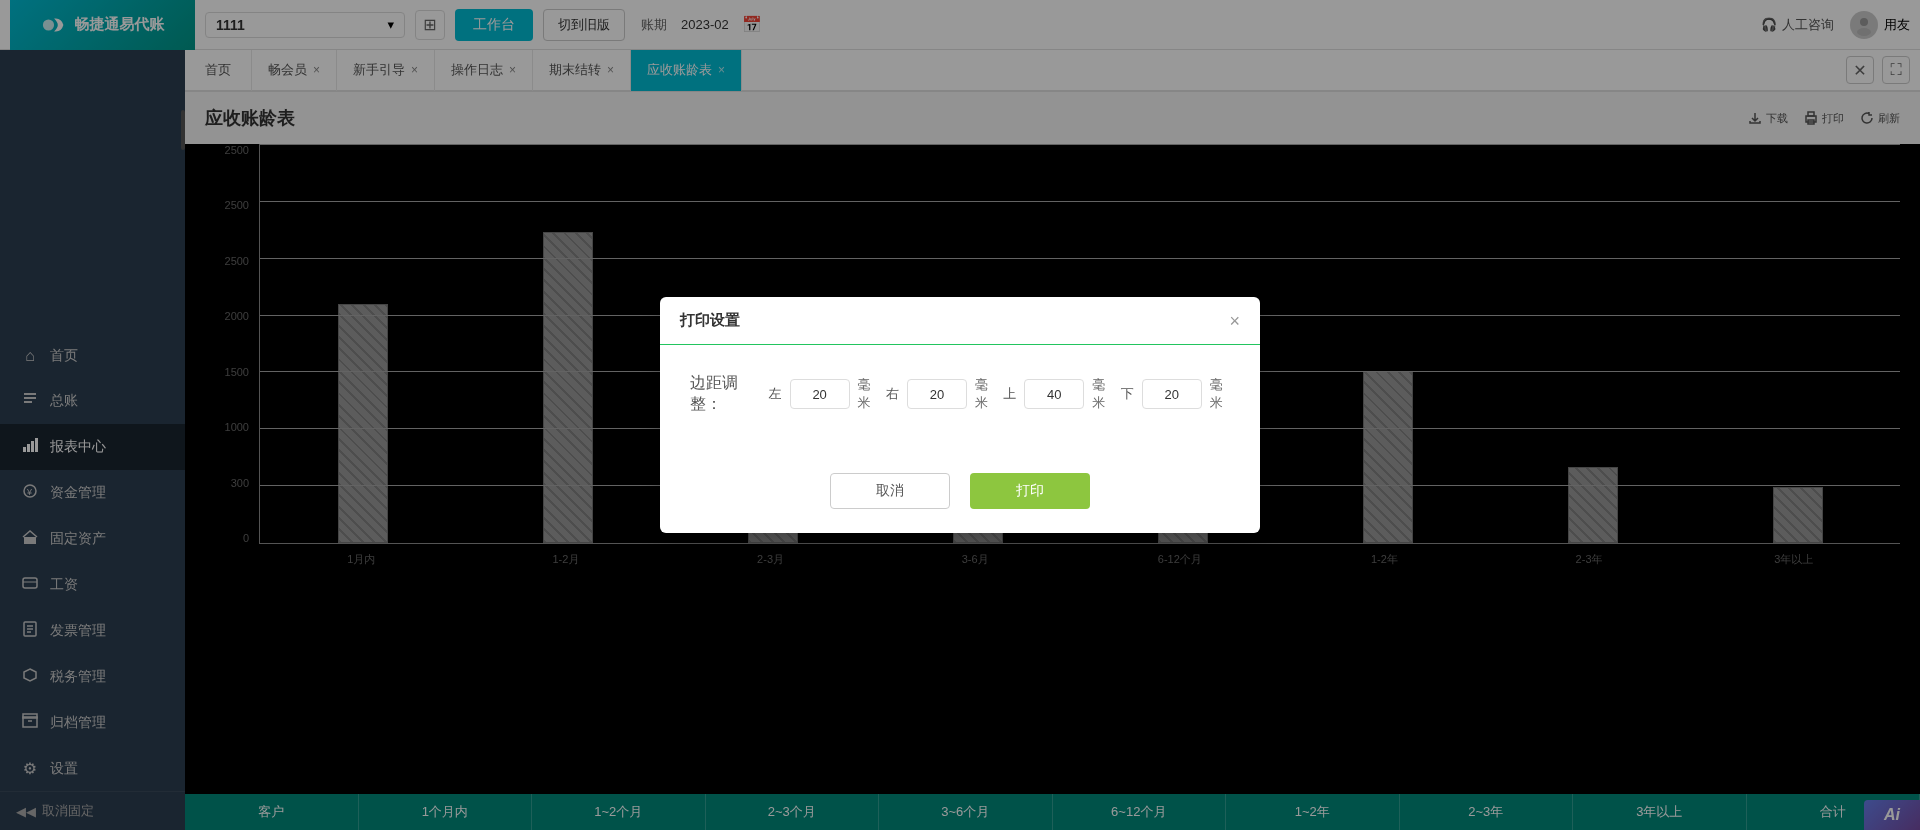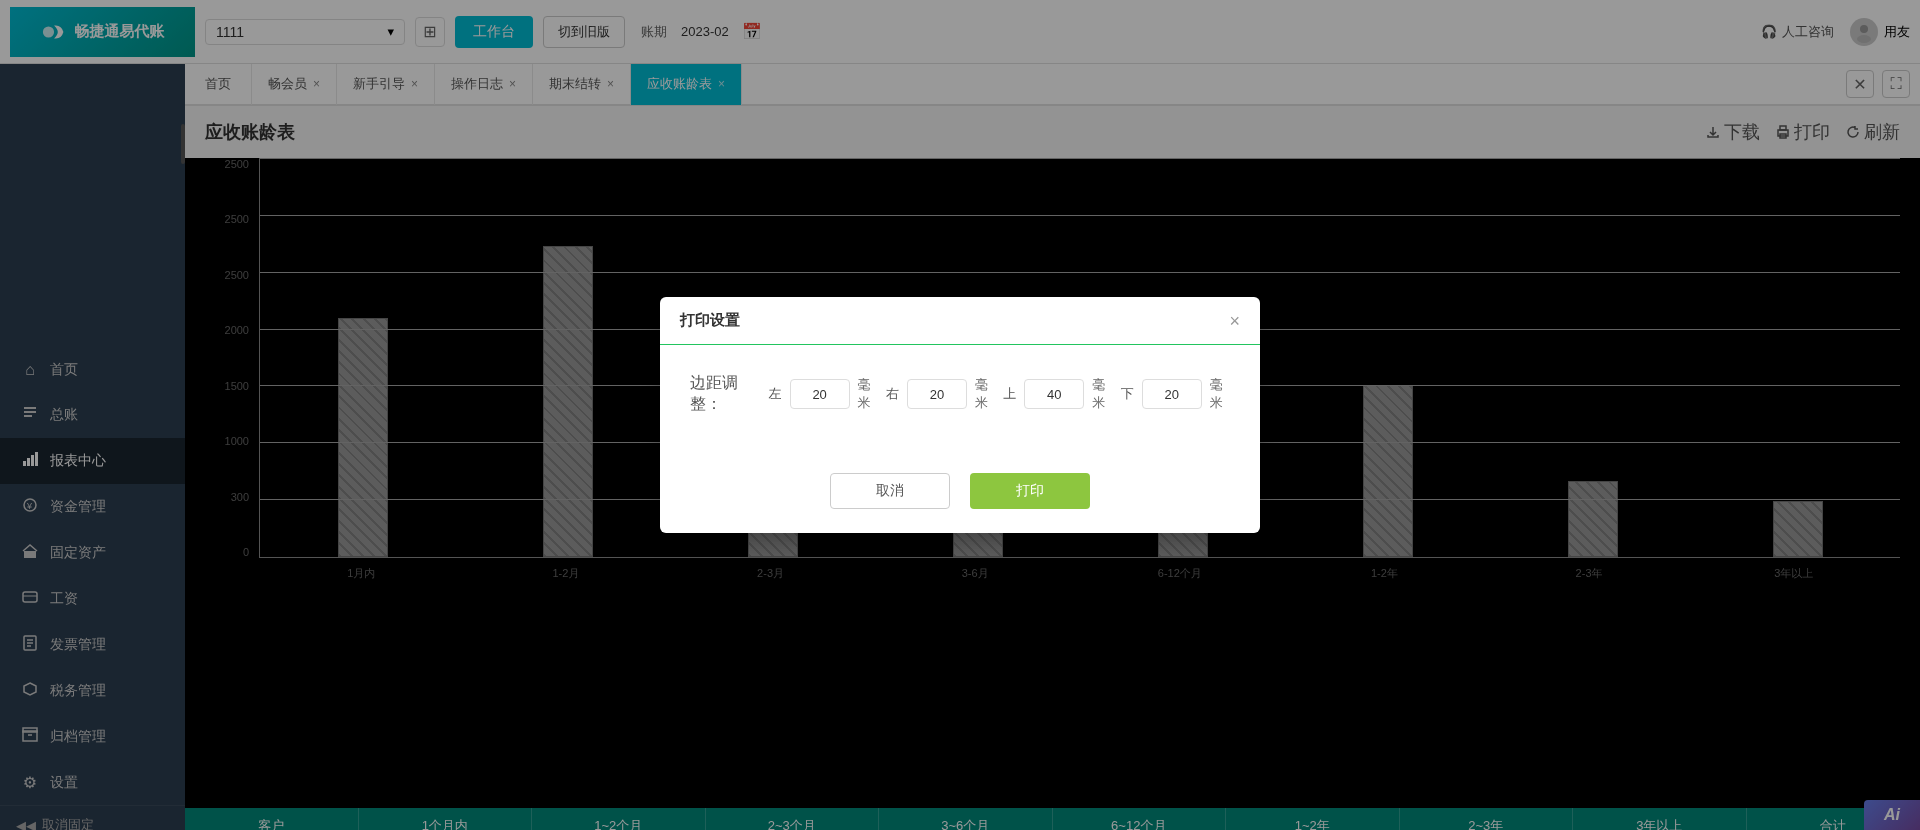--- a/index.html
+++ b/index.html
@@ -2,21 +2,21 @@
 <html><head>
   <meta charset="utf-8">
   <style>
     * { box-sizing: border-box; margin: 0; padding: 0; }
     body { font-family: 'Microsoft YaHei', Arial, sans-serif; font-size: 13px; background: #f0f0f0; width: 1920px; height: 830px; overflow: hidden; }
 
     
     .top-header {
       display: flex;
       align-items: center;
-      height: 64px;
+      height: 50px;
       background: #fff;
       border-bottom: 1px solid #e0e0e0;
       padding: 0 10px;
       gap: 10px;
     }
     .logo-area {
       width: 185px;
       min-width: 185px;
       background: linear-gradient(135deg, #00bcd4, #009688);
       height: 50px;
@@ -40,20 +40,21 @@
       padding: 4px 10px;
       min-width: 200px;
       cursor: pointer;
       background: #fff;
       gap: 8px;
     }
     .company-name {
       flex: 1;
       font-size: 14px;
       color: #333;
+      font-weight: bold;
     }
     .copy-icon-btn {
       width: 30px;
       height: 30px;
       border: 1px solid #ddd;
       border-radius: 4px;
       display: flex;
       align-items: center;
       justify-content: center;
       cursor: pointer;
@@ -257,21 +258,21 @@
       display: flex;
       align-items: center;
       gap: 16px;
     }
     .page-action-btn {
       display: flex;
       align-items: center;
       gap: 4px;
       color: #555;
       cursor: pointer;
-      font-size: 18px;
+      font-size: 11px;
       background: none;
       border: none;
     }
     .chart-area {
       flex: 1;
       background: #000000;
       position: relative;
       padding: 0 20px;
       filter: brightness(0.75);
     }

